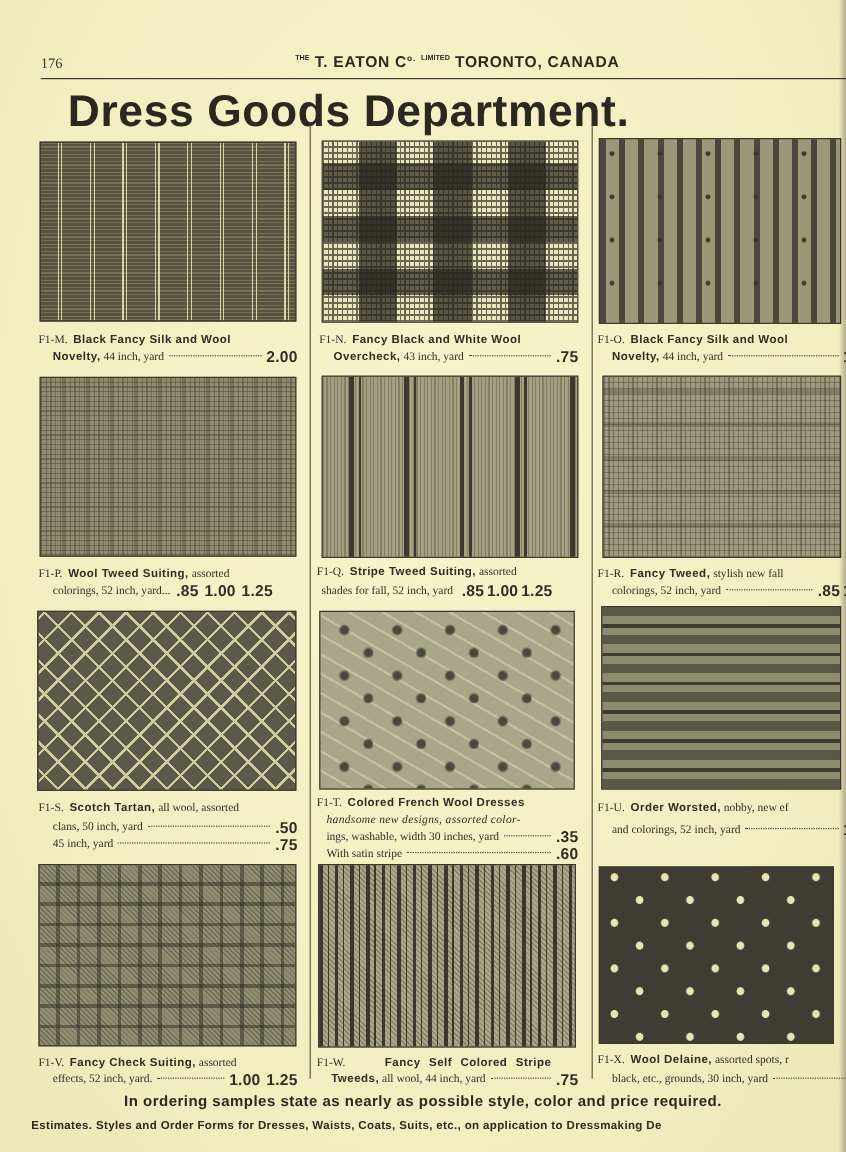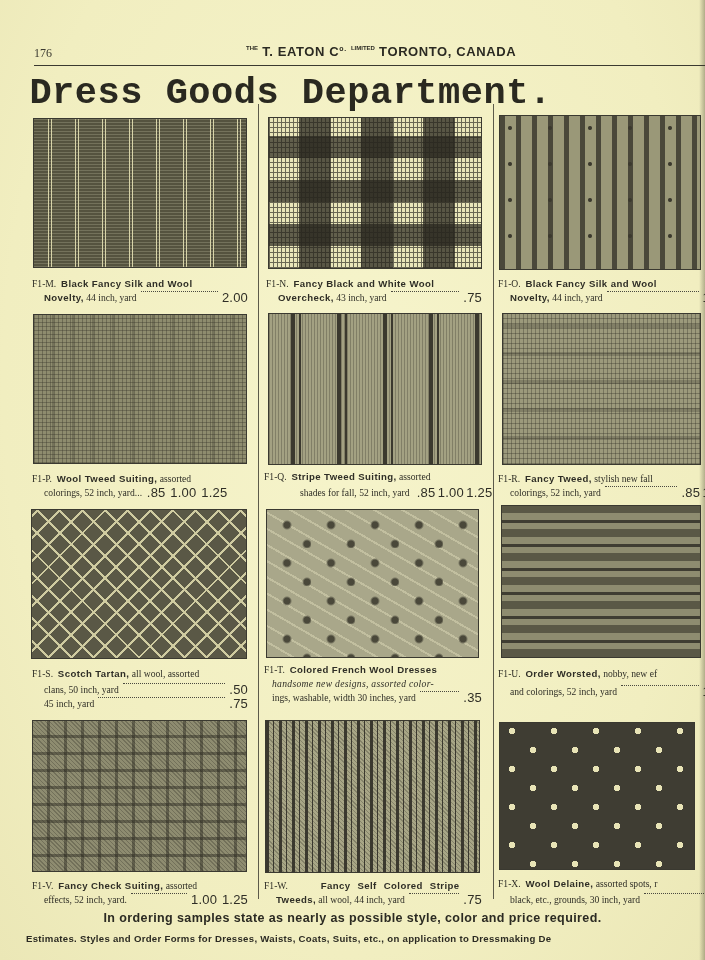--- a/index.html
+++ b/index.html
@@ -14,32 +14,32 @@
   .right-shadow { position:absolute; right:0; top:0; width:6px; height:960px; background:linear-gradient(to right, rgba(0,0,0,0), rgba(60,55,40,.35)); }
 
   .runhead { position:absolute; top:44px; left:34px; width:671px; height:18px; }
   .pagenum { position:absolute; left:0; top:2px; font-size:12px; font-family:"Liberation Serif", serif; color:#3b3a30; }
   .runtitle { position:absolute; left:212px; top:0; font-family:"Liberation Sans", sans-serif; font-weight:bold; font-size:13px; letter-spacing:0.6px; color:#2b2a22; }
   .runtitle .sm { font-size:6px; vertical-align:6px; letter-spacing:0; }
   .runtitle .co { font-size:7px; vertical-align:5px; }
   .rule { position:absolute; top:65px; left:34px; width:671px; height:1px; background:#3b3a30; }
 
   .main-title { position:absolute; top:72px; left:0; width:581px; text-align:center;
-    font-family:Liberation Mono, monospace; font-weight:bold; font-size:37px; letter-spacing:0.5px; color:#2a2920; }
+    font-family:Liberation Sans, sans-serif; font-weight:bold; font-size:37px; letter-spacing:0.5px; color:#2a2920; }
 
   .vrule { position:absolute; width:1px; background:#5c5a4a; }
 
   .swatch { position:absolute; border:1px solid #3a3930; box-sizing:border-box; }
   .caption { position:absolute; font-size:9.6px; line-height:14px; color:#2f2e26; }
   .caption .code { font-family:"Liberation Serif", serif; }
   .caption .name { font-family:"Liberation Sans", sans-serif; font-weight:bold; letter-spacing:0.4px; }
   .caption .line2 { padding-left:12px; white-space:nowrap; }
   .caption .line1 { white-space:nowrap; }
-  .price { font-family:"Liberation Sans", sans-serif; font-weight:normal; font-size:13px; letter-spacing:0.2px; }
-  .row { display:flex; align-items:flex-start; white-space:nowrap; }
+  .price { font-family:"Liberation Sans", sans-serif; font-weight:bold; font-size:13px; letter-spacing:0.2px; }
+  .row { display:flex; align-items:center; white-space:nowrap; }
   .row .fill { flex:1; border-bottom:1px dotted #4a4940; margin:0 4px 3px; }
 
   .footer1 { position:absolute; top:911px; left:0; width:705px; text-align:center;
     font-family:"Liberation Sans", sans-serif; font-weight:bold; font-size:12.5px; letter-spacing:0.4px; color:#2b2a22; }
   .footer2 { position:absolute; top:933px; left:26px; width:700px; white-space:nowrap;
     font-family:"Liberation Sans", sans-serif; font-weight:bold; font-size:9.6px; letter-spacing:0.3px; color:#2b2a22; }
 
   
   .pat-m { background:
       repeating-linear-gradient(90deg, transparent 0 14px, #d8d4a8 14px 15px, transparent 15px 17px, #d8d4a8 17px 18px, transparent 18px 27px),
@@ -136,21 +136,21 @@
   <div class="swatch pat-p" style="left:33px; top:314px; width:214px; height:150px;"></div>
   <div class="swatch pat-q" style="left:268px; top:313px; width:214px; height:152px;"></div>
   <div class="swatch pat-r" style="left:502px; top:313px; width:199px; height:152px;"></div>
 
   <div class="caption" style="left:32px; top:472px; width:216px;">
     <div class="line1"><span class="code">F1-P.</span>&nbsp; <span class="name">Wool Tweed Suiting,</span> <span>assorted</span></div>
     <div class="row line2"><span>colorings, 52 inch, yard...</span>&nbsp;&nbsp;<span class="price">.85</span>&nbsp;&nbsp;<span class="price">1.00</span>&nbsp;&nbsp;<span class="price">1.25</span></div>
   </div>
   <div class="caption" style="left:264px; top:470px; width:220px;">
     <div class="line1"><span class="code">F1-Q.</span>&nbsp; <span class="name">Stripe Tweed Suiting,</span> <span>assorted</span></div>
-    <div class="row" style="padding-left:4px; margin-top:2px;margin-left:32px;"><span>shades for fall, 52 inch, yard</span>&nbsp;&nbsp;&nbsp;<span class="price">.85</span>&nbsp;<span class="price">1.00</span>&nbsp;<span class="price">1.25</span></div>
+    <div class="row" style="padding-left:4px; margin-top:2px;"><span>shades for fall, 52 inch, yard</span>&nbsp;&nbsp;&nbsp;<span class="price">.85</span>&nbsp;<span class="price">1.00</span>&nbsp;<span class="price">1.25</span></div>
   </div>
   <div class="caption" style="left:498px; top:472px; width:212px;">
     <div class="line1"><span class="code">F1-R.</span>&nbsp; <span class="name">Fancy Tweed,</span> <span>stylish new fall</span></div>
     <div class="row line2"><span>colorings, 52 inch, yard</span><span class="fill"></span><span class="price">.85</span>&nbsp;<span class="price">1</span></div>
   </div>
 
   <div class="swatch pat-s" style="left:31px; top:509px; width:216px; height:150px;"></div>
   <div class="swatch pat-t" style="left:266px; top:509px; width:213px; height:149px;"></div>
   <div class="swatch pat-u" style="left:501px; top:505px; width:200px; height:153px;"></div>
 
@@ -168,20 +168,25 @@
       </div>
   </div>
   <div class="caption" style="left:264px; top:663px; width:218px;">
     <div class="line1"><span class="code">F1-T.</span>&nbsp; <span class="name">Colored French Wool Dresses</span></div>
     <div class="line2" style="padding-left:8px; letter-spacing:0.3px;font-style:italic;"><span>handsome new designs, assorted color-</span></div>
     <div class="row" style="padding-left:8px;">
         <span>ings, washable, width 30 inches, yard</span>
         <span class="fill"></span>
         <span class="price">.35</span>
       </div>
+    <div class="row" style="padding-left:8px;">
+        <span>With satin stripe</span>
+        <span class="fill"></span>
+        <span class="price">.60</span>
+      </div>
   </div>
   <div class="caption" style="left:498px; top:667px; width:212px;">
     <div class="line1"><span class="code">F1-U.</span>&nbsp; <span class="name">Order Worsted,</span> <span>nobby, new ef</span></div>
     <div class="row line2" style="margin-top:4px;">
         <span>and colorings, 52 inch, yard</span>
         <span class="fill"></span>
         <span class="price">1</span>
       </div>
   </div>
 

